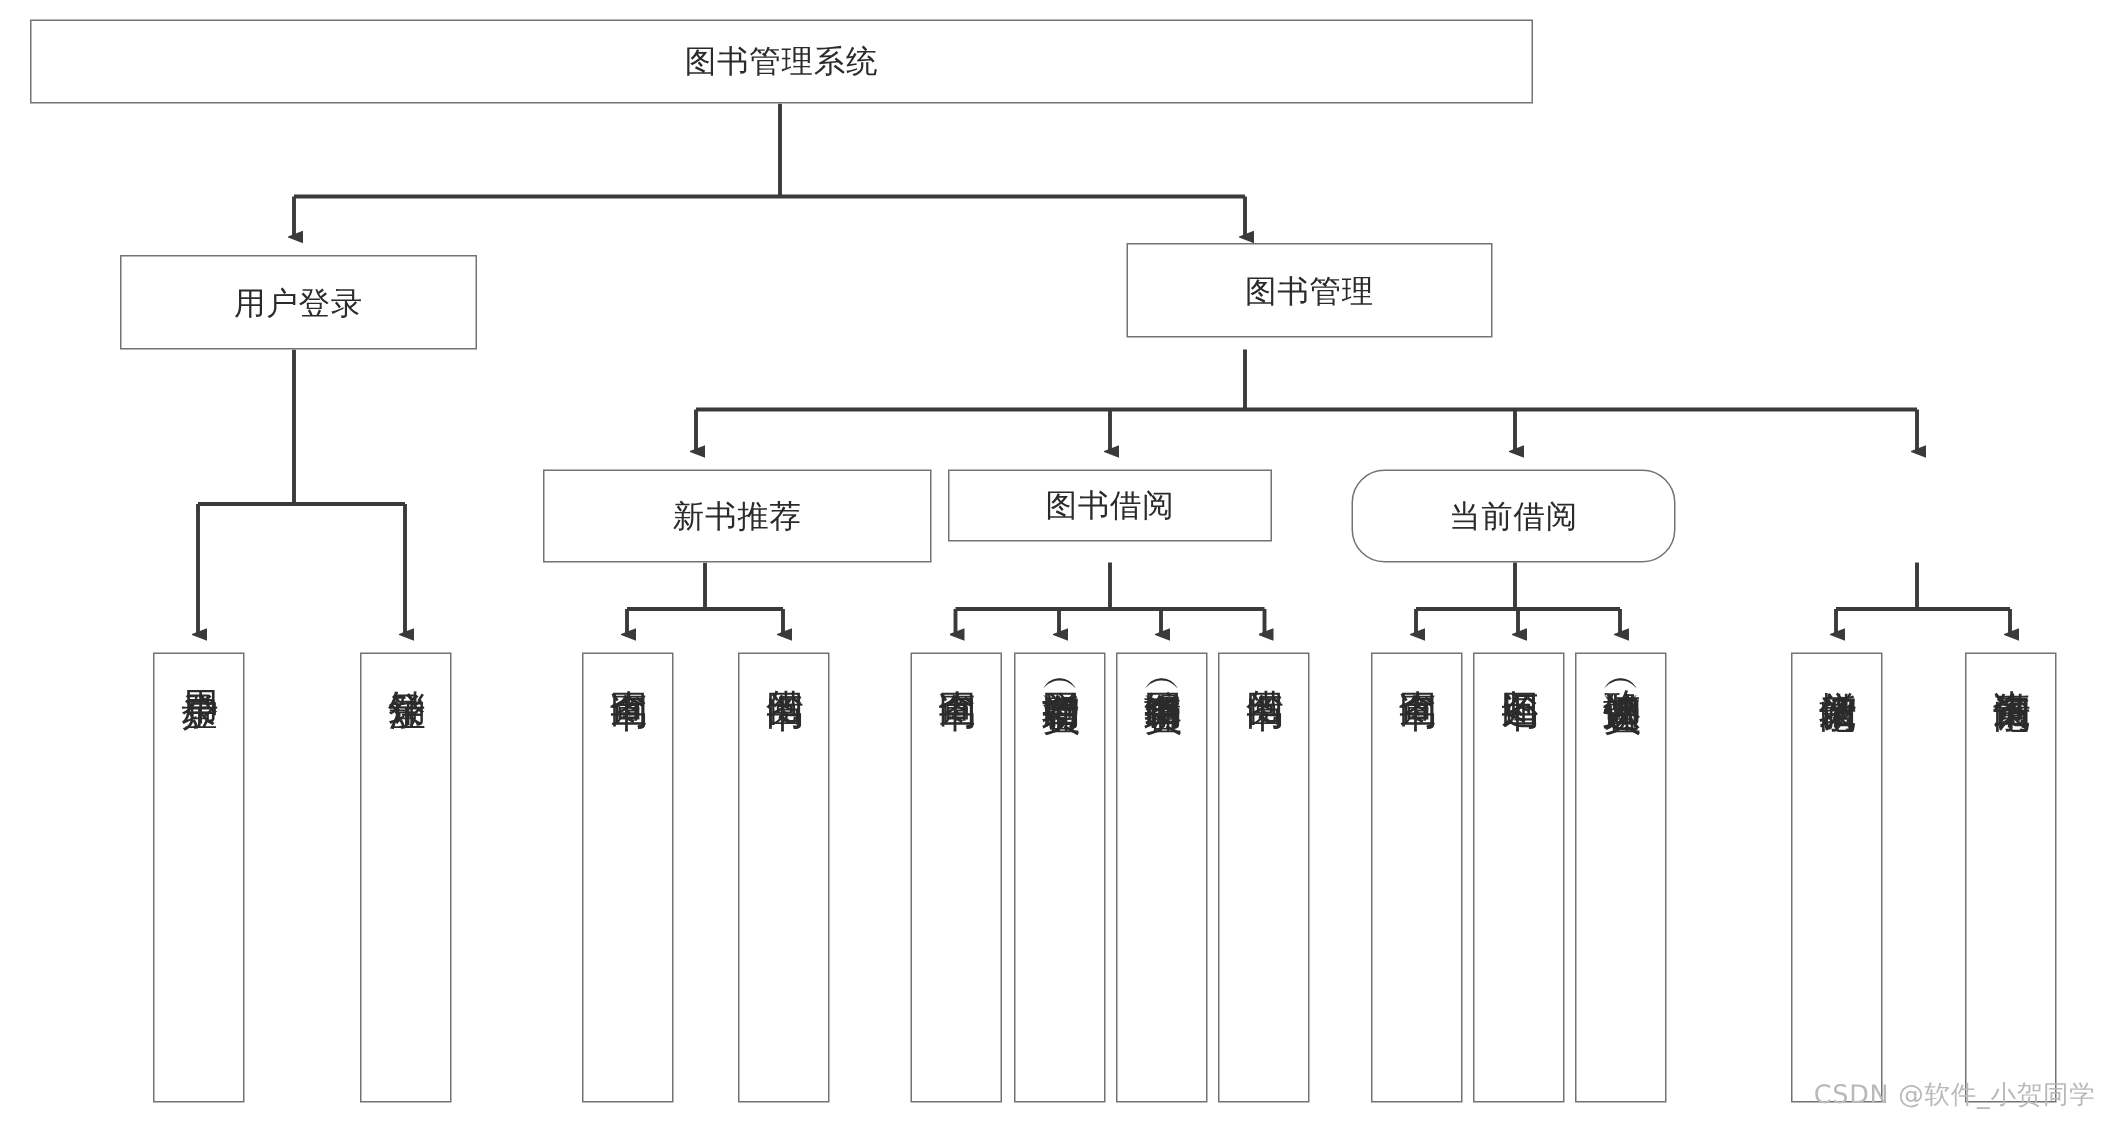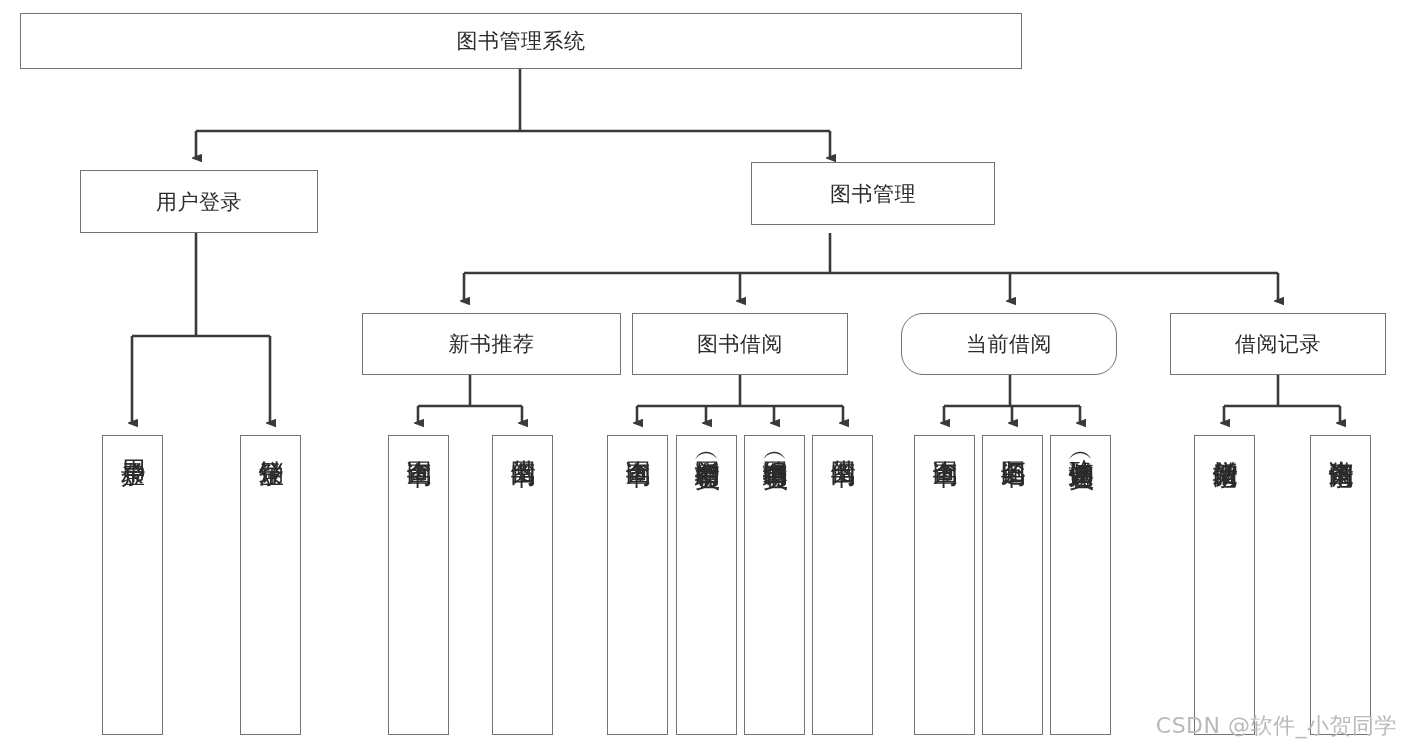--- a/index.html
+++ b/index.html
@@ -50,21 +50,21 @@
     font-size: 25px;
     line-height: 1.06;
     letter-spacing: 1px;
     color: #2b2b2b;
     white-space: nowrap;
   }
   .watermark {
     position: absolute;
     right: 8px;
     bottom: 6px;
-    font-size: 22px;
+    font-size: 17px;
     color: #b9b9b9;
     letter-spacing: 0.5px;
     white-space: nowrap;
   }
 </style>
 </head>
 <body>
 
 <div id="canvas">
 
@@ -125,28 +125,25 @@
   <div class="node h" style="left:80px; top:170px; width:238px; height:63px;">
     <span>用户登录</span>
   </div>
   <div class="node h" style="left:711px; top:162px; width:244px; height:63px;margin-left:40px;">
     <span>图书管理</span>
   </div>
 
   <div class="node h" style="left:362px; top:313px; width:259px; height:62px;">
     <span>新书推荐</span>
   </div>
-  <div class="node h" style="left:632px; top:313px; width:216px; height:62px;">
+  <div class="node h" style="left:632px; top:313px; width:216px; height:48px;">
     <span>图书借阅</span>
   </div>
   <div class="node h" style="left:901px; top:313px; width:216px; height:62px;border-radius:22px;">
     <span>当前借阅</span>
-  </div>
-  <div class="node h" style="left:1170px; top:313px; width:216px; height:62px;">
-    <span>借阅记录</span>
   </div>
 
   <div class="node leaf" style="left:102px; top:435px; width:61px; height:300px;">
     <span class="vtext">用户登录</span>
   </div>
   <div class="node leaf" style="left:240px; top:435px; width:61px; height:300px;">
     <span class="vtext">注销登录</span>
   </div>
 
   <div class="node leaf" style="left:388px; top:435px; width:61px; height:300px;">

